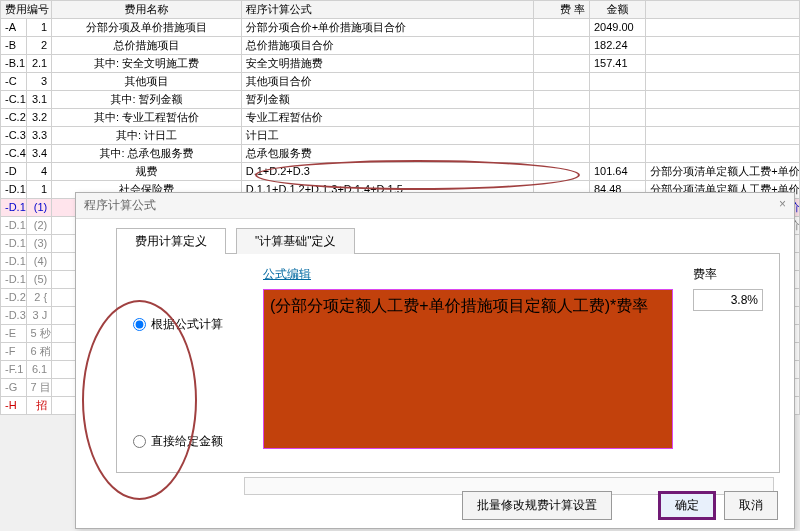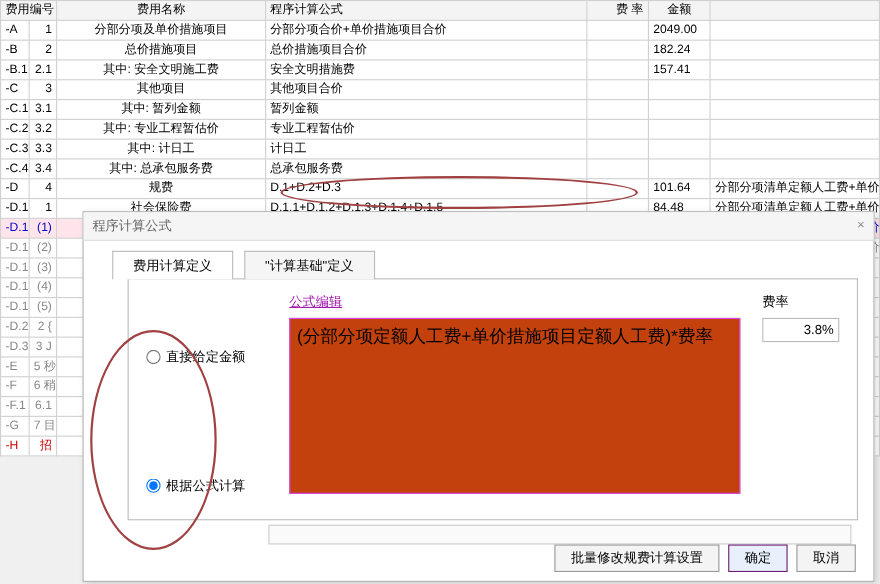--- a/index.html
+++ b/index.html
@@ -80,21 +80,21 @@
       font-size: 12px;
       display: flex;
       justify-content: space-between;
     }
     .dialog-close { cursor: pointer; color: #888; }
     .dialog-body {
       padding: 8px 14px;
       height: 260px;
     }
     .tabs {
-      margin-left: 12px;
+      margin-left: 26px;
       display: flex;
     }
     .tab {
       padding: 4px 18px;
       border: 1px solid #bbb;
       background: #f5f5f5;
       font-size: 12px;
       cursor: pointer;
       border-bottom: none;
       position: relative;
@@ -121,21 +121,21 @@
       width: 110px;
       display: flex;
       flex-direction: column;
       justify-content: space-between;
       padding: 50px 0 10px 0;
     }
     .radio-opt { display: flex; align-items: center; gap: 5px; cursor: pointer; }
     .radio-opt input { cursor: pointer; }
     .formula-col { flex: 1; }
     .formula-link {
-      color: #a21caf;
+      color: #0369a1;
       text-decoration: underline;
       cursor: pointer;
       font-size: 12px;
     }
     .formula-box {
       width: 100%;
       height: 160px;
       border: 1px solid #d946ef;
       background: #c2410c;
       padding: 6px;
@@ -171,22 +171,23 @@
       gap: 8px;
     }
     .btn {
       padding: 3px 14px;
       border: 1px solid #999;
       background: #f4f4f4;
       font-size: 12px;
       cursor: pointer;
     }
     .btn.primary {
-      border: 1px solid #701a75;
+      border: 3px solid #701a75;
       background: #e8f0fb;
+      margin-left: 38px;
     }
   </style>
 </head>
 <body>
 
 <div class="table-wrapper">
   <table>
     <thead>
       <tr>
         <th class="col-id" colspan="2">费用编号</th>
@@ -410,26 +411,26 @@
   </div>
   <div class="dialog-body">
     <div class="tabs">
       <div class="tab active">费用计算定义</div>
       <div class="tab">"计算基础"定义</div>
     </div>
     <div class="tab-panel">
       <div class="panel-inner">
         <div class="radio-col">
           <label class="radio-opt">
+            <input type="radio" name="mode" checked="" style="">
+            <span>根据公式计算</span>
+          </label>
+          <label class="radio-opt">
             <input type="radio" name="mode" style="">
             <span>直接给定金额</span>
-          </label>
-          <label class="radio-opt">
-            <input type="radio" name="mode" checked="" style="">
-            <span>根据公式计算</span>
           </label>
         </div>
         <div class="formula-col">
           <span class="formula-link">公式编辑</span>
           <textarea class="formula-box" style="">(分部分项定额人工费+单价措施项目定额人工费)*费率</textarea>
         </div>
         <div class="rate-col">
           <div class="rate-label">费率</div>
           <input class="rate-input" value="3.8%" style="">
         </div>

